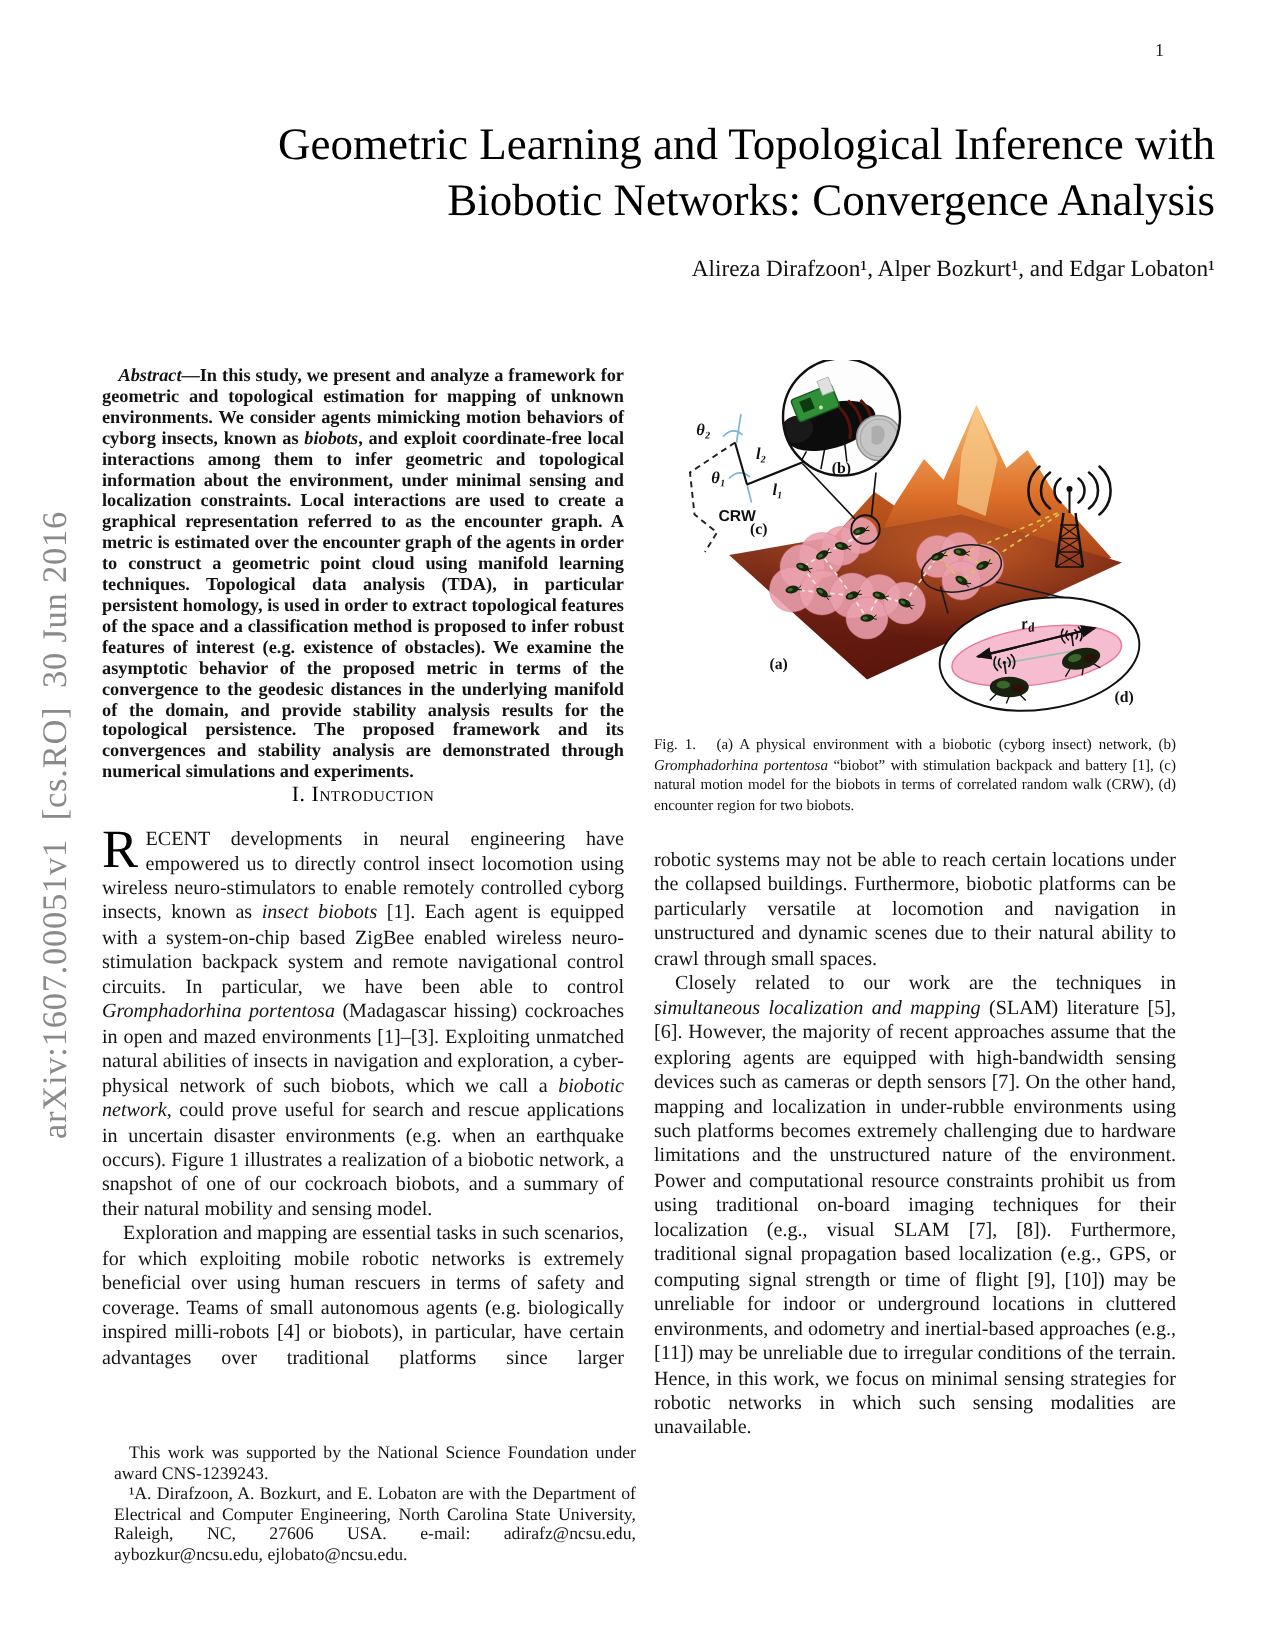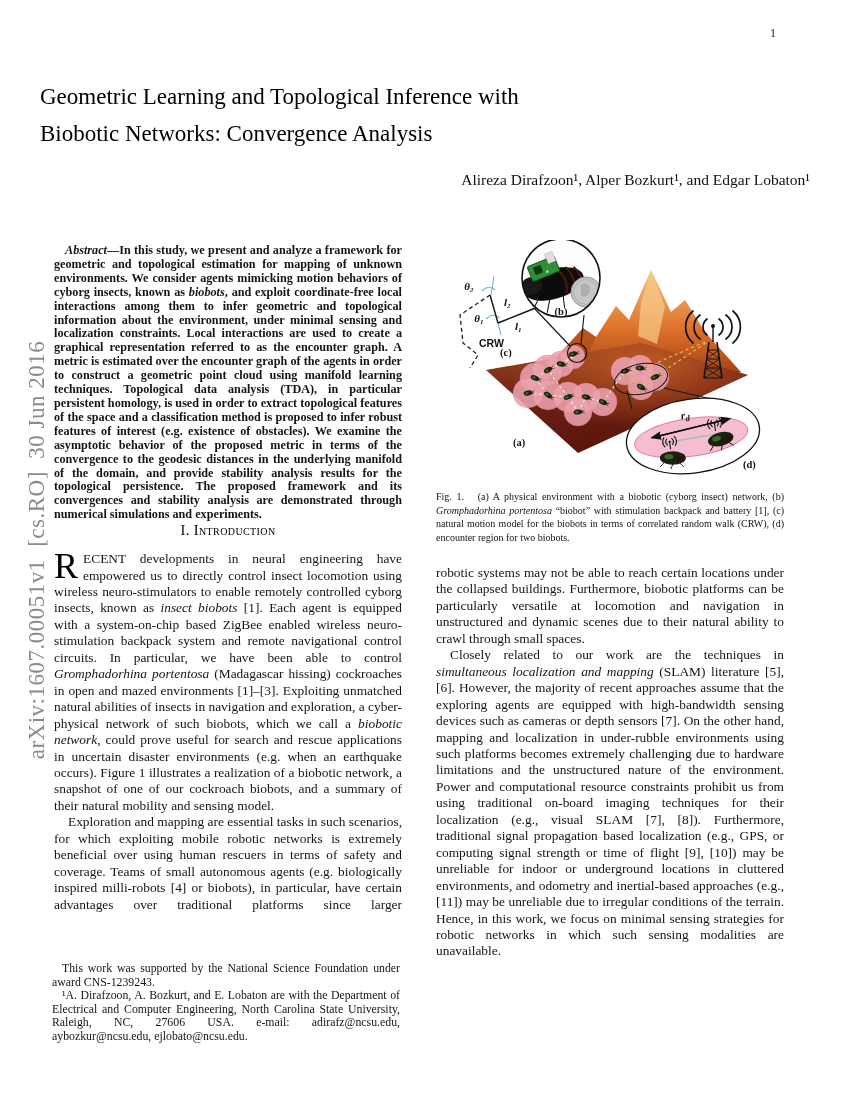--- a/index.html
+++ b/index.html
@@ -7,41 +7,41 @@
   body { font-family:"Liberation Serif","DejaVu Serif",serif; color:#141414;
          -webkit-font-smoothing:antialiased; }
   .page { position:relative; width:850px; height:1100px; background:#fff; overflow:hidden; }
 
   .pageno { position:absolute; top:26px; left:770px; font-size:12px; color:#222; }
 
   .arxiv-sidebar { position:absolute; top:550px; left:37px;
     transform:translate(-50%,-50%) rotate(-90deg);
     white-space:pre; font-size:23px; color:#8a8a8a; letter-spacing:.5px; }
 
-  .title { position:absolute; top:78px; left:40px; width:770px; text-align:left;
-           font-size:23px; line-height:37px; color:#000; }
+  .title { position:absolute; top:78px; left:40px; width:770px; text-align:right;
+           font-size:30px; line-height:37px; color:#000; }
   .authors { position:absolute; top:171px; left:40px; width:770px; text-align:right;
              font-size:15.5px; color:#111; }
 
-  .col-left  { position:absolute; left:54px;  top:244px; width:348px; }
+  .col-left  { position:absolute; left:68px;  top:244px; width:348px; }
   .col-right { position:absolute; left:436px; top:240px; width:348px; }
 
   .abstract { font-weight:bold; font-size:12.2px; line-height:13.9px; text-align:justify; }
   .abstract p { text-indent:11px; }
   .i { font-style:italic; }
 
   .sec-head { text-align:center; font-variant:small-caps; font-size:14.5px;
               margin-top:0; margin-bottom:12px; letter-spacing:.4px; color:#000; }
 
   .body-text { font-size:13.4px; line-height:16.45px; text-align:justify; }
   .body-text p.indent { text-indent:14px; }
   .body-text p.jlast { text-align-last:justify; }
   .dropcap { float:left; font-size:36px; line-height:29px; padding:1px 5px 0 0; color:#000; }
 
-  .footnotes { position:absolute; left:52px; top:962px; width:348px;
+  .footnotes { position:absolute; left:76px; top:962px; width:348px;
                font-size:11.8px; line-height:13.5px; text-align:justify; }
   .footnotes p { text-indent:10px; }
 
   .fig-wrap { width:370px; height:245px; margin-left:-3px; position:relative; }
   .fig-svg { width:370px; height:245px; display:block; }
   .fig-caption { margin-top:5px; font-size:10px; line-height:13.5px; text-align:justify; color:#111; }
   .rc-body { margin-top:21px; }
 
   svg text { font-family:"Liberation Serif","DejaVu Serif",serif; }
   .math { font-style:italic; font-weight:600; font-size:11px; fill:#111; }

